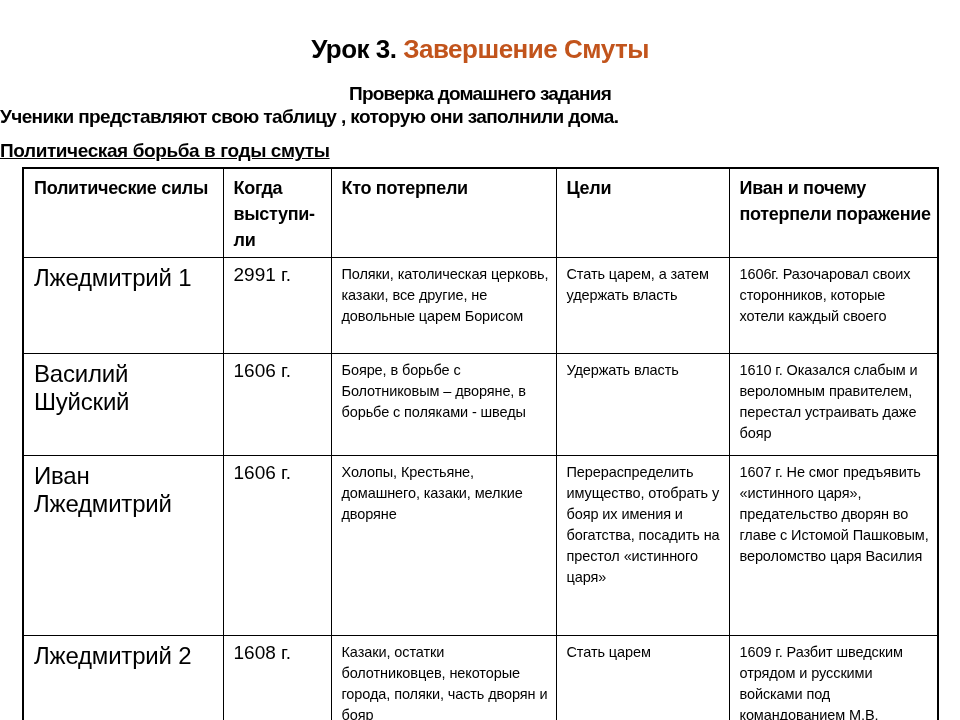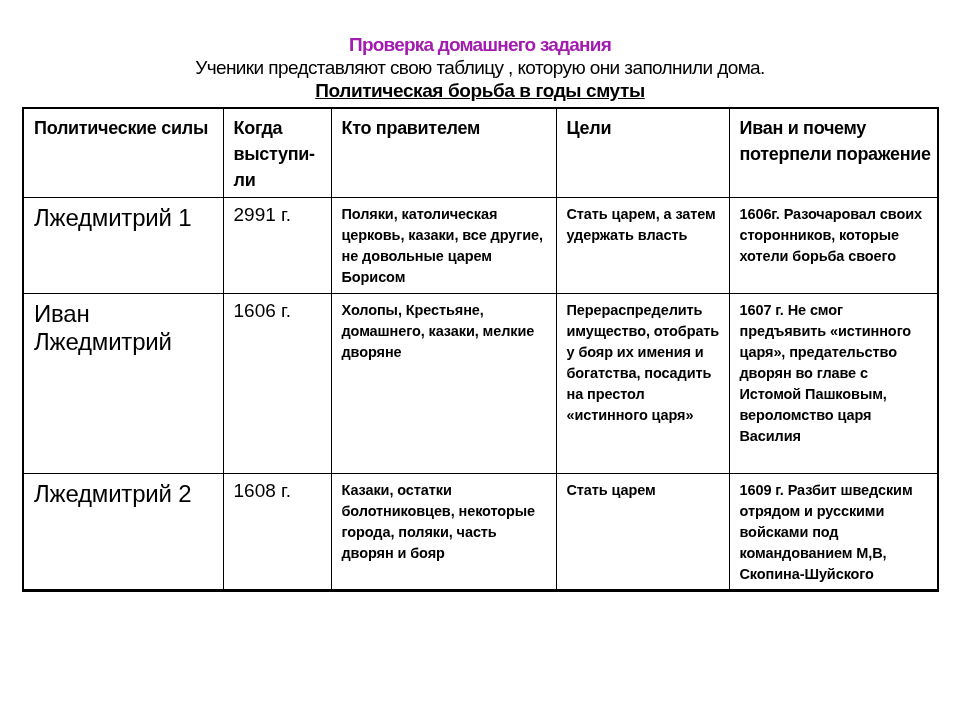--- a/index.html
+++ b/index.html
@@ -29,33 +29,34 @@
     white-space: nowrap;
   }
   .subtitle-line {
     text-align: center;
     font-weight: bold;
     font-size: 19px;
     line-height: 23px;
     letter-spacing: -0.8px;
   }
   .instruction-line {
-    text-align: center;
-    font-weight: normal;
+    text-align: left;
+    font-weight: bold;
     font-size: 19px;
     line-height: 23px;
     letter-spacing: -0.6px;
   }
   .tabletitle-line {
-    text-align: center;
+    text-align: left;
     font-weight: bold;
     font-size: 19px;
     line-height: 23px;
     letter-spacing: -0.4px;
     text-decoration: underline;
+    margin-top: 11px;
   }
   table.grid {
     border-collapse: collapse;
     table-layout: fixed;
     width: 915px;
     margin: 5px 0 0 22px;
     border: 2px solid #000000;
     border-bottom-width: 3px;
   }
   table.grid th, table.grid td {
@@ -78,65 +79,76 @@
     letter-spacing: -0.2px;
     padding-top: 9px;
   }
   td.c-year {
     font-size: 19px;
     font-weight: normal;
     padding-top: 10px;
   }
   td.c-small {
     font-size: 14.5px;
-    font-weight: bold;
+    font-weight: normal;
     line-height: 21px;
     letter-spacing: -0.1px;
     padding-top: 8px;
   }
   tr.r-head   { height: 81px; margin-left: 38px; }
   tr.r-false1 { height: 96px; }
   tr.r-shuisky{ height: 102px; }
   tr.r-bolot  { height: 180px; }
   tr.r-false2 { height: 114px; }
 </style>
 </head>
 <body>
 
 <div class="slide">
 
+  <div class="title-line">
+    <span>Урок 3.</span>
+    <span class="accent" style="color: rgb(194, 84, 28);">Завершение Смуты</span>
+  </div>
 
-  <div class="subtitle-line accent" style="color: #a21caf;">Проверка домашнего задания</div>
+  <div class="subtitle-line accent" style="color: #000000; margin-top: 16px;">Проверка домашнего задания</div>
 
   <div class="instruction-line">Ученики представляют свою таблицу , которую они заполнили дома.</div>
 
   <div class="tabletitle-line">Политическая борьба в годы смуты</div>
 
   <table class="grid">
     <colgroup>
       <col style="width:200px">
       <col style="width:108px">
       <col style="width:225px">
       <col style="width:173px">
       <col style="width:209px">
     </colgroup>
     <tbody>
       <tr class="r-head">
         <th>Политические силы</th>
         <th>Когда выступи-ли</th>
-        <th>Кто правителем</th>
+        <th>Кто потерпели</th>
         <th>Цели</th>
         <th>Иван и почему потерпели поражение</th>
       </tr>
       <tr class="r-false1">
         <td class="c-force">Лжедмитрий 1</td>
         <td class="c-year">2991 г.</td>
         <td class="c-small">Поляки, католическая церковь, казаки, все другие, не довольные царем Борисом</td>
         <td class="c-small">Стать царем, а затем удержать власть</td>
-        <td class="c-small">1606г. Разочаровал своих сторонников, которые хотели борьба своего</td>
+        <td class="c-small">1606г. Разочаровал своих сторонников, которые хотели каждый своего</td>
+      </tr>
+      <tr class="r-shuisky">
+        <td class="c-force">Василий Шуйский</td>
+        <td class="c-year">1606 г.</td>
+        <td class="c-small">Бояре, в борьбе с Болотниковым – дворяне, в борьбе с поляками - шведы</td>
+        <td class="c-small">Удержать власть</td>
+        <td class="c-small">1610 г. Оказался слабым и вероломным правителем, перестал устраивать даже бояр</td>
       </tr>
       <tr class="r-bolot">
         <td class="c-force">Иван Лжедмитрий</td>
         <td class="c-year">1606 г.</td>
         <td class="c-small">Холопы, Крестьяне, домашнего, казаки, мелкие дворяне</td>
         <td class="c-small">Перераспределить имущество, отобрать у бояр их имения и богатства, посадить на престол «истинного царя»</td>
         <td class="c-small">1607 г. Не смог предъявить «истинного царя», предательство дворян во главе с Истомой Пашковым, вероломство царя Василия</td>
       </tr>
       <tr class="r-false2">
         <td class="c-force">Лжедмитрий 2</td>

